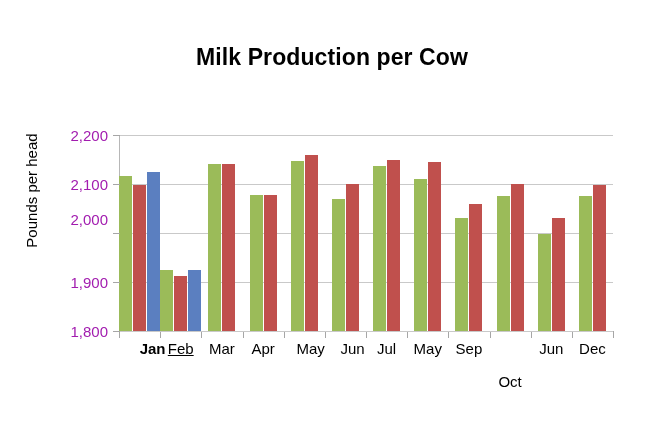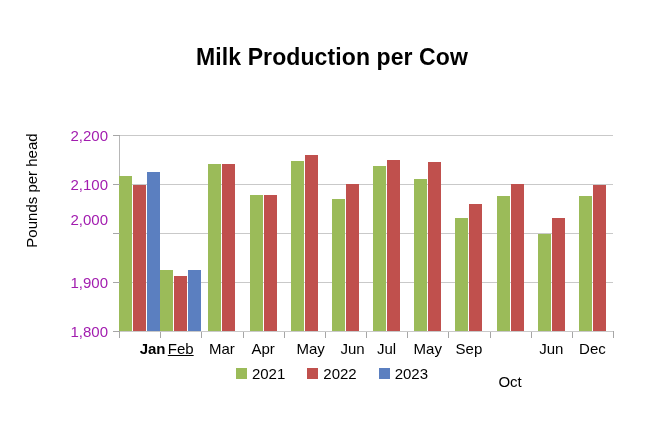--- a/index.html
+++ b/index.html
@@ -238,33 +238,19 @@
       <div class="x-label" style="left: 448.333px; width: 41.1667px;">Sep</div>
       <div class="x-tick" style="left: 489.5px;"></div>
       <div class="x-label" style="left: 489.5px; width: 41.1667px; margin-top: 33px;">Oct</div>
       <div class="x-tick" style="left: 530.667px;"></div>
       <div class="x-label" style="left: 530.667px; width: 41.1667px;">Jun</div>
       <div class="x-tick" style="left: 571.833px;"></div>
       <div class="x-label" style="left: 571.833px; width: 41.1667px;">Dec</div>
       <div class="x-tick" style="left: 613px;"></div>
     </div>
 
-  <div id="legend">
-      <div class="legend-item">
-        <span class="legend-swatch" style="background: rgb(155, 187, 89);"></span>
-        <span class="legend-label">2021</span>
-      </div>
-      <div class="legend-item">
-        <span class="legend-swatch" style="background: rgb(192, 80, 77);"></span>
-        <span class="legend-label">2022</span>
-      </div>
-      <div class="legend-item">
-        <span class="legend-swatch" style="background: rgb(91, 127, 192);"></span>
-        <span class="legend-label">2023</span>
-      </div>
-    </div>
 
 <div class="y-tick" style="top: 135px;"></div>
     <div class="y-tick" style="top: 184px;"></div>
     <div class="y-tick" style="top: 233px;"></div>
     <div class="y-tick" style="top: 282px;"></div>
     <div class="y-tick" style="top: 331px;"></div>
   </div>
 
 </body></html>

